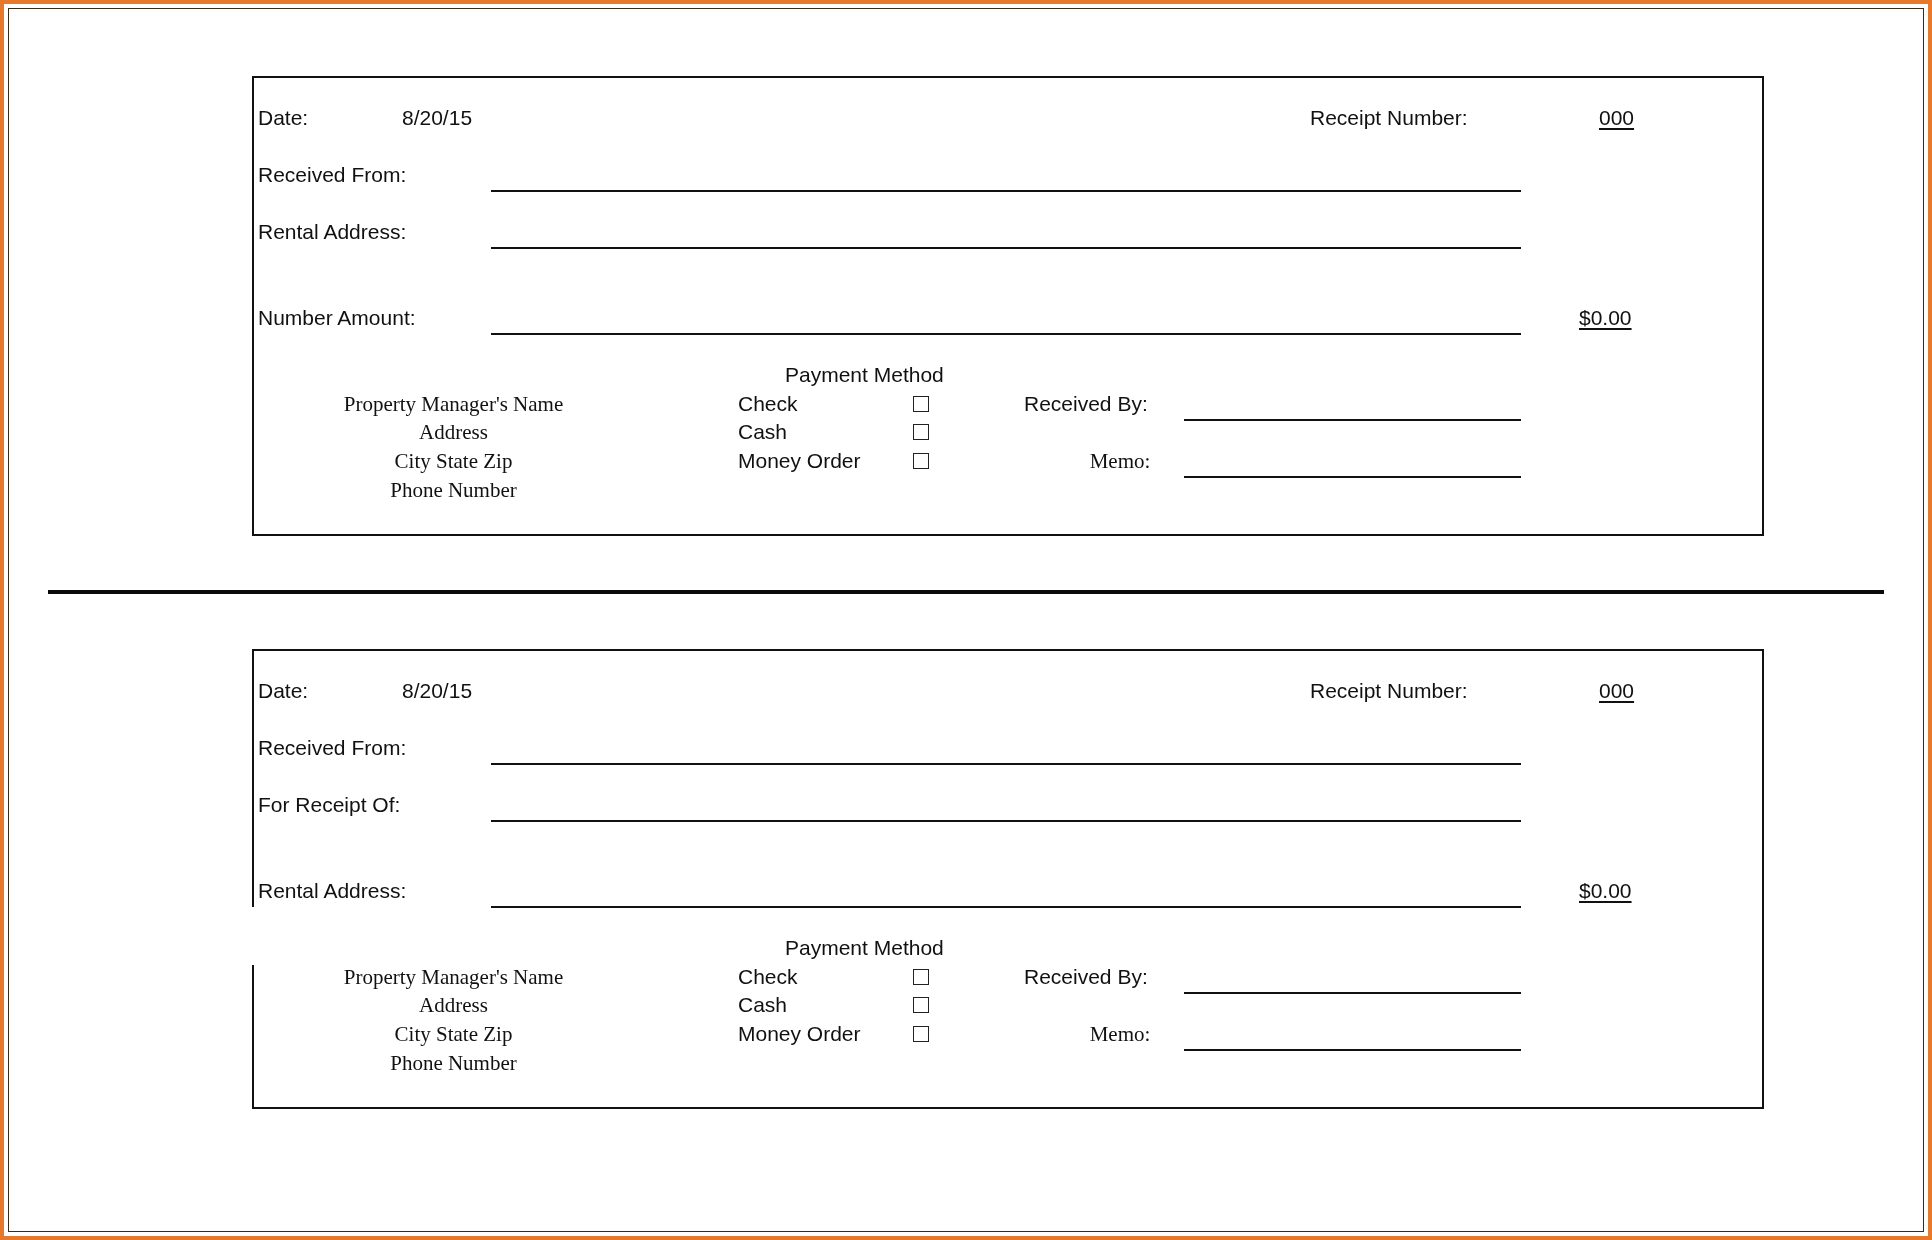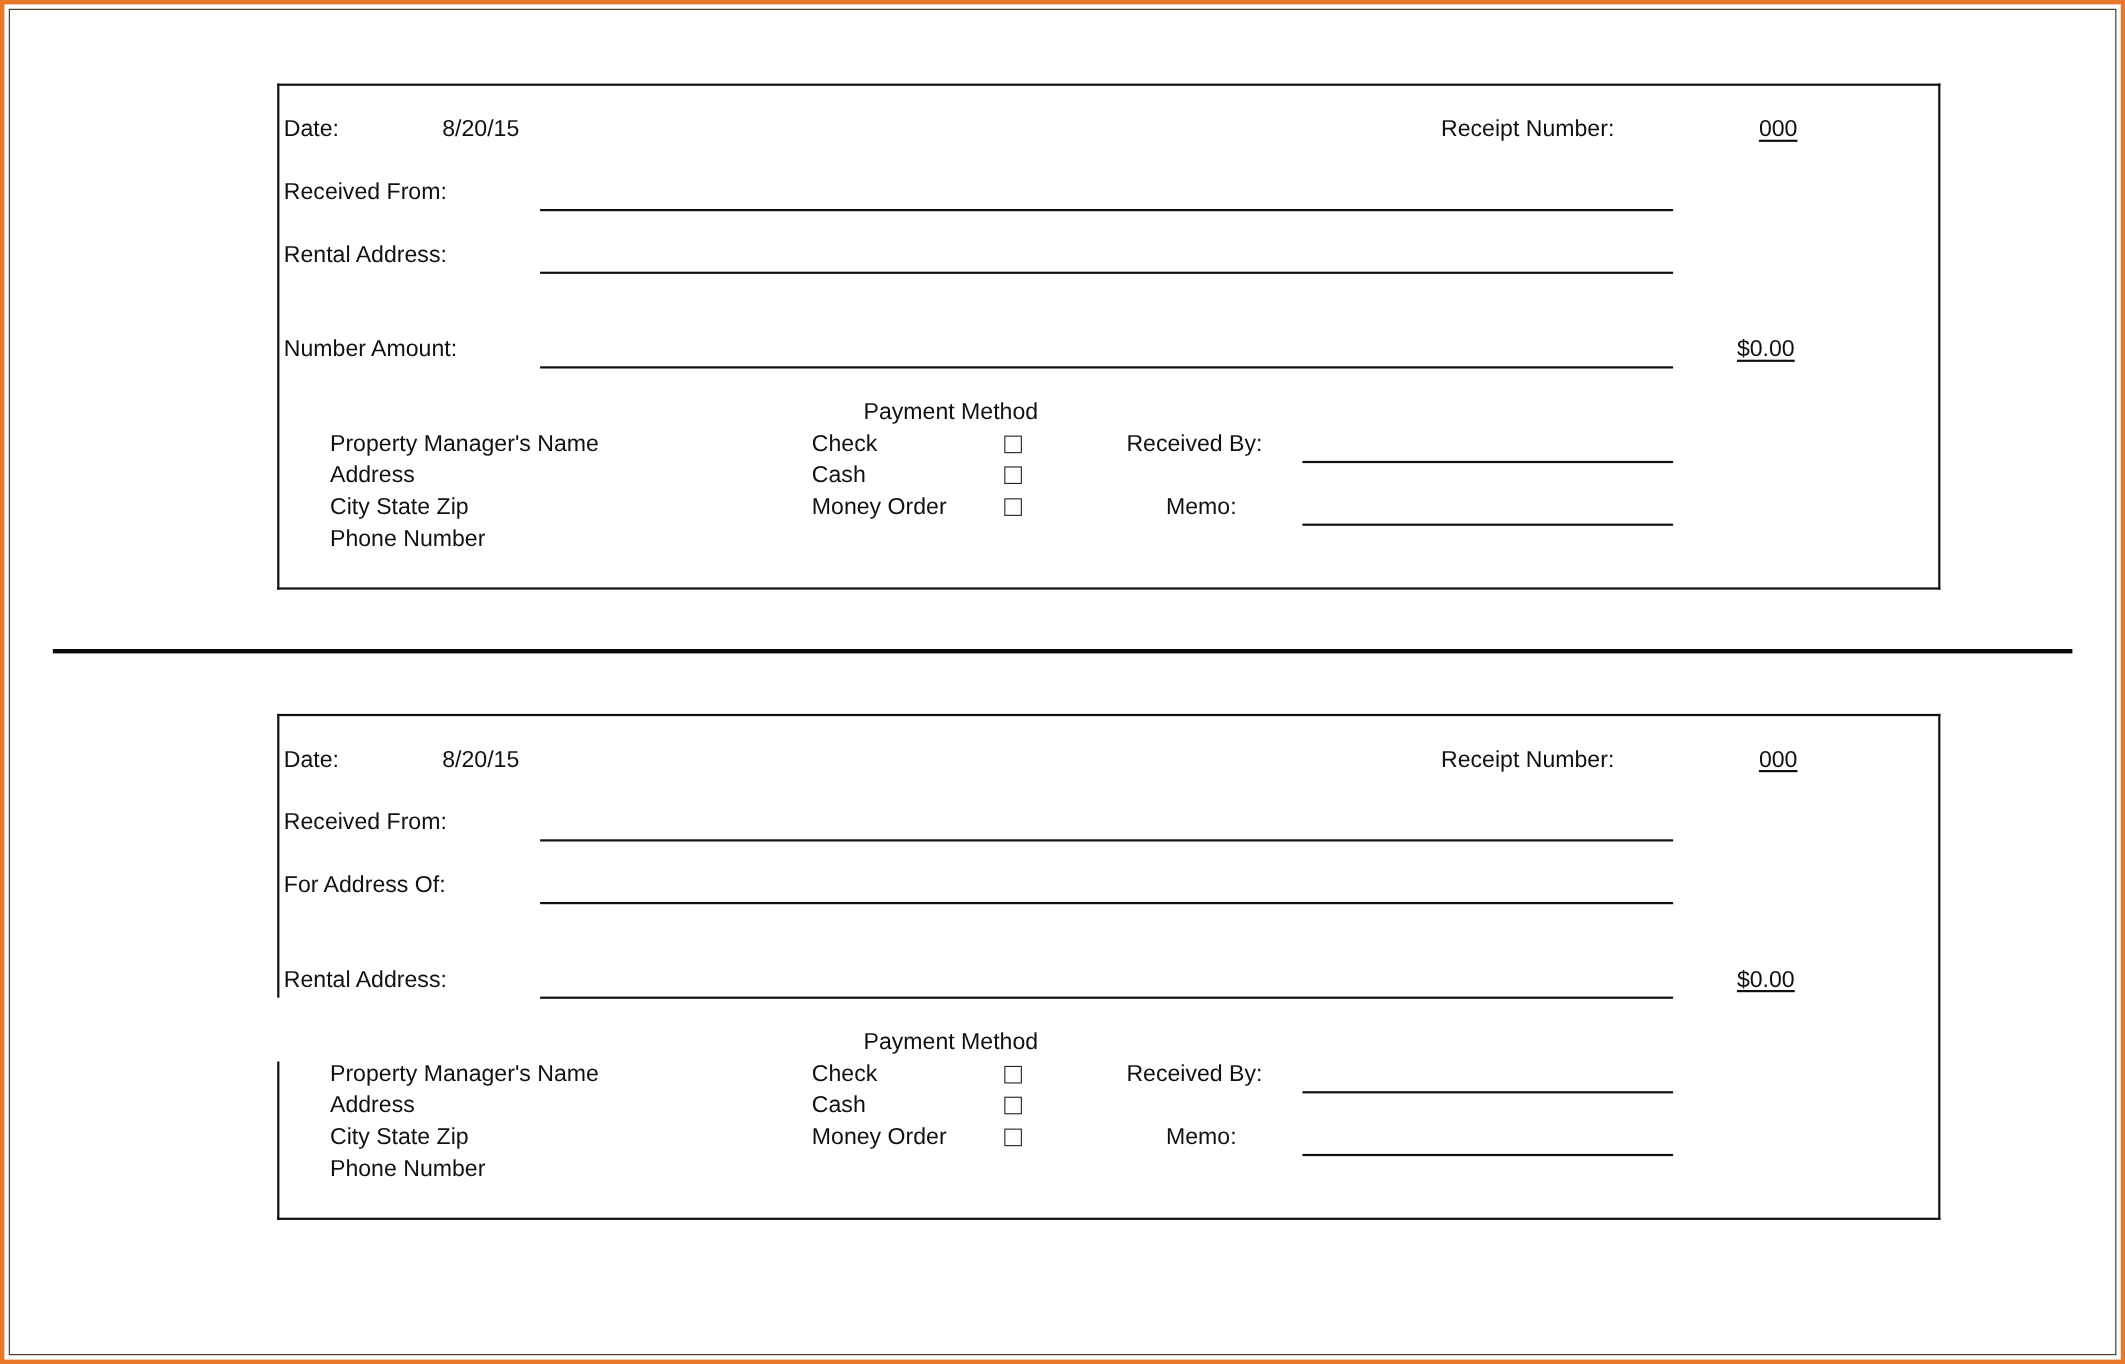--- a/index.html
+++ b/index.html
@@ -27,21 +27,21 @@
   .box-top    { position:absolute; left:252px; top:0; width:1512px; height:2px; background:#111; }
   .box-bottom { position:absolute; left:252px; top:458px; width:1512px; height:2px; background:#111; }
   .box-right  { position:absolute; left:1762px; top:0; width:2px; height:460px; background:#111; }
   .box-left   { position:absolute; left:252px; top:0; width:2px; height:460px; background:#111; }
   .box-left-a { position:absolute; left:252px; top:0; width:2px; height:258px; background:#111; }
   .box-left-b { position:absolute; left:252px; top:316px; width:2px; height:144px; background:#111; }
 
   .t {
     position:absolute; font-size:21px; line-height:24px; white-space:nowrap;
   }
-  .r { text-align:left; }
+  .r { text-align:center;font-family:Liberation Serif, serif; }
   .u { text-decoration:underline; text-underline-offset:3px; }
   .line { position:absolute; height:2px; background:#111; }
   .cb {
     position:absolute; width:16px; height:16px; box-sizing:border-box;
     border:1.6px solid #222; background:#fff;
   }
 </style>
 </head>
 <body>
 
@@ -100,21 +100,21 @@
   <div class="box-bottom"></div>
 
   <span class="t" style="left:258px; top:30px;">Date:</span>
   <span class="t" style="left:402px; top:30px;">8/20/15</span>
   <span class="t" style="left:1310px; top:30px;">Receipt Number:</span>
   <span class="t u" style="left:1599px; top:30px;">000</span>
 
   <span class="t" style="left:258px; top:87px;">Received From:</span>
   <div class="line" style="left:491px; top:114px; width:1030px;"></div>
 
-  <span class="t" style="left:258px; top:144px;">For Address Of:</span>
+  <span class="t" style="left:258px; top:144px;">For Receipt Of:</span>
   <div class="line" style="left:491px; top:171px; width:1030px;"></div>
 
   <span class="t" style="left:258px; top:230px;">Rental Address:</span>
   <div class="line" style="left:491px; top:257px; width:1030px;"></div>
   <span class="t u" style="left:1579px; top:230px;">$0.00</span>
 
   <span class="t" style="left:785px; top:287px;">Payment Method</span>
 
   <span class="t r" style="left:300px; width:307px; top:316px;">Property Manager's Name</span>
   <span class="t r" style="left:300px; width:307px; top:344px;">Address</span>

